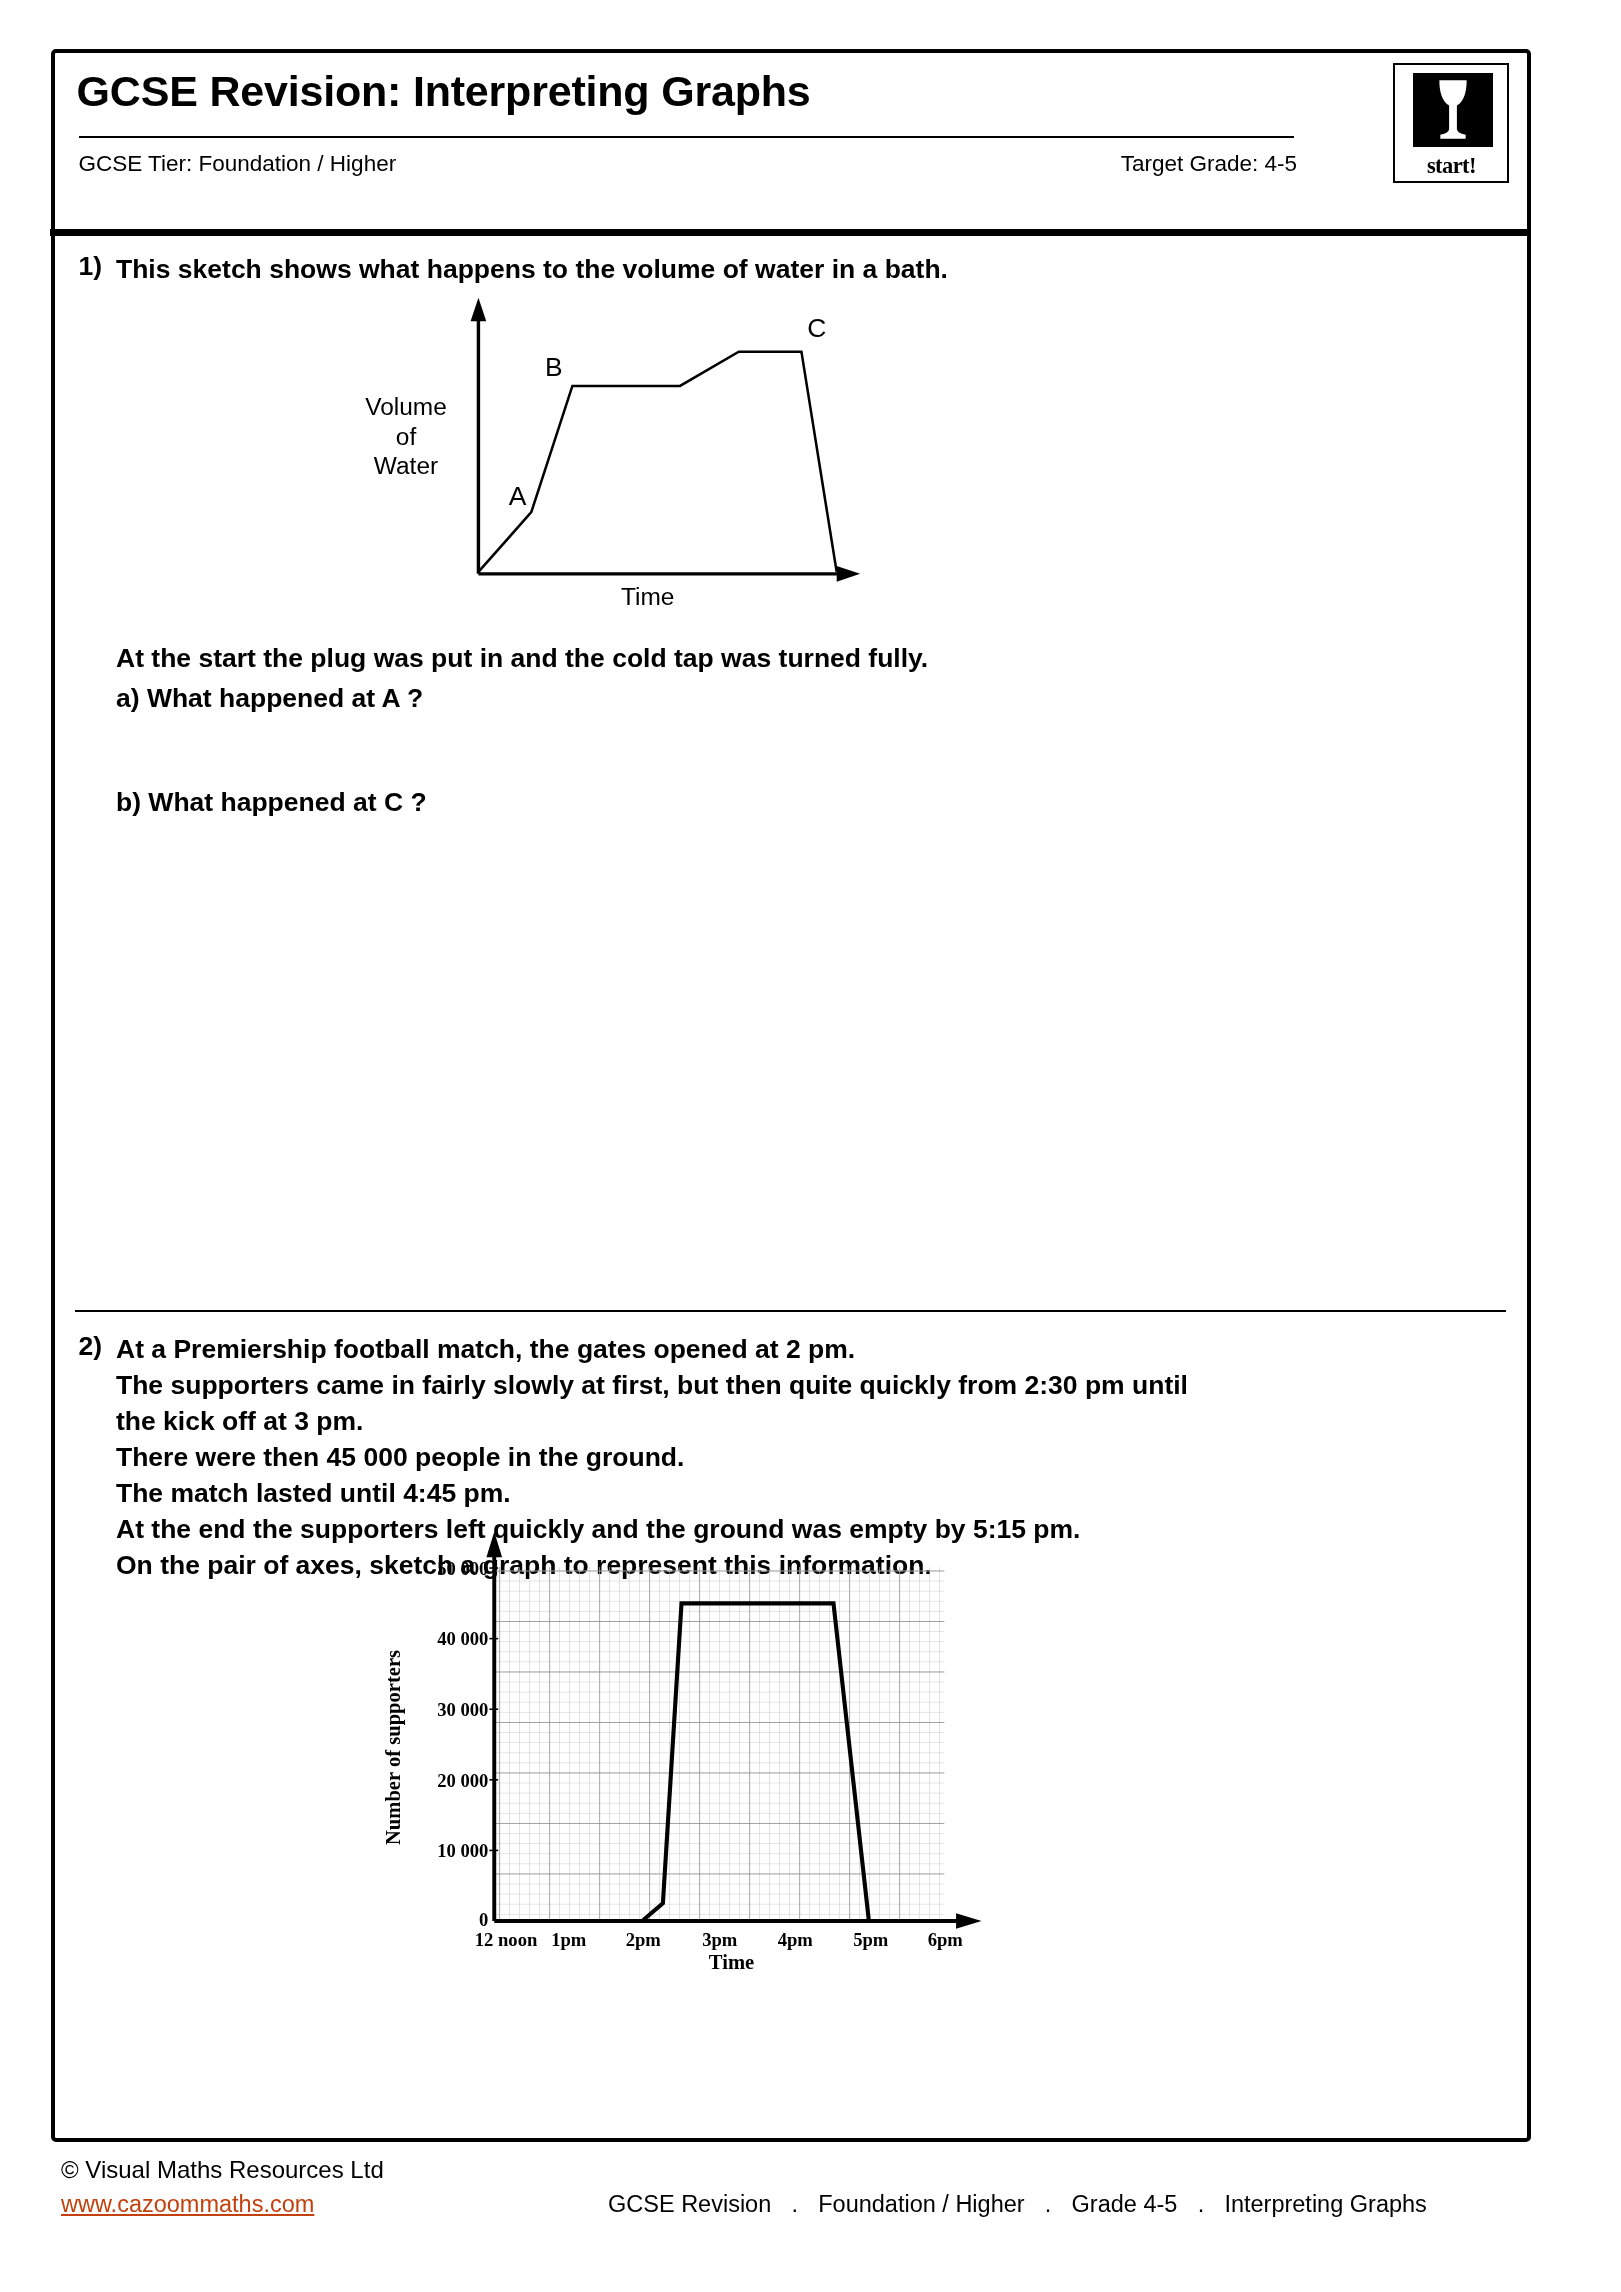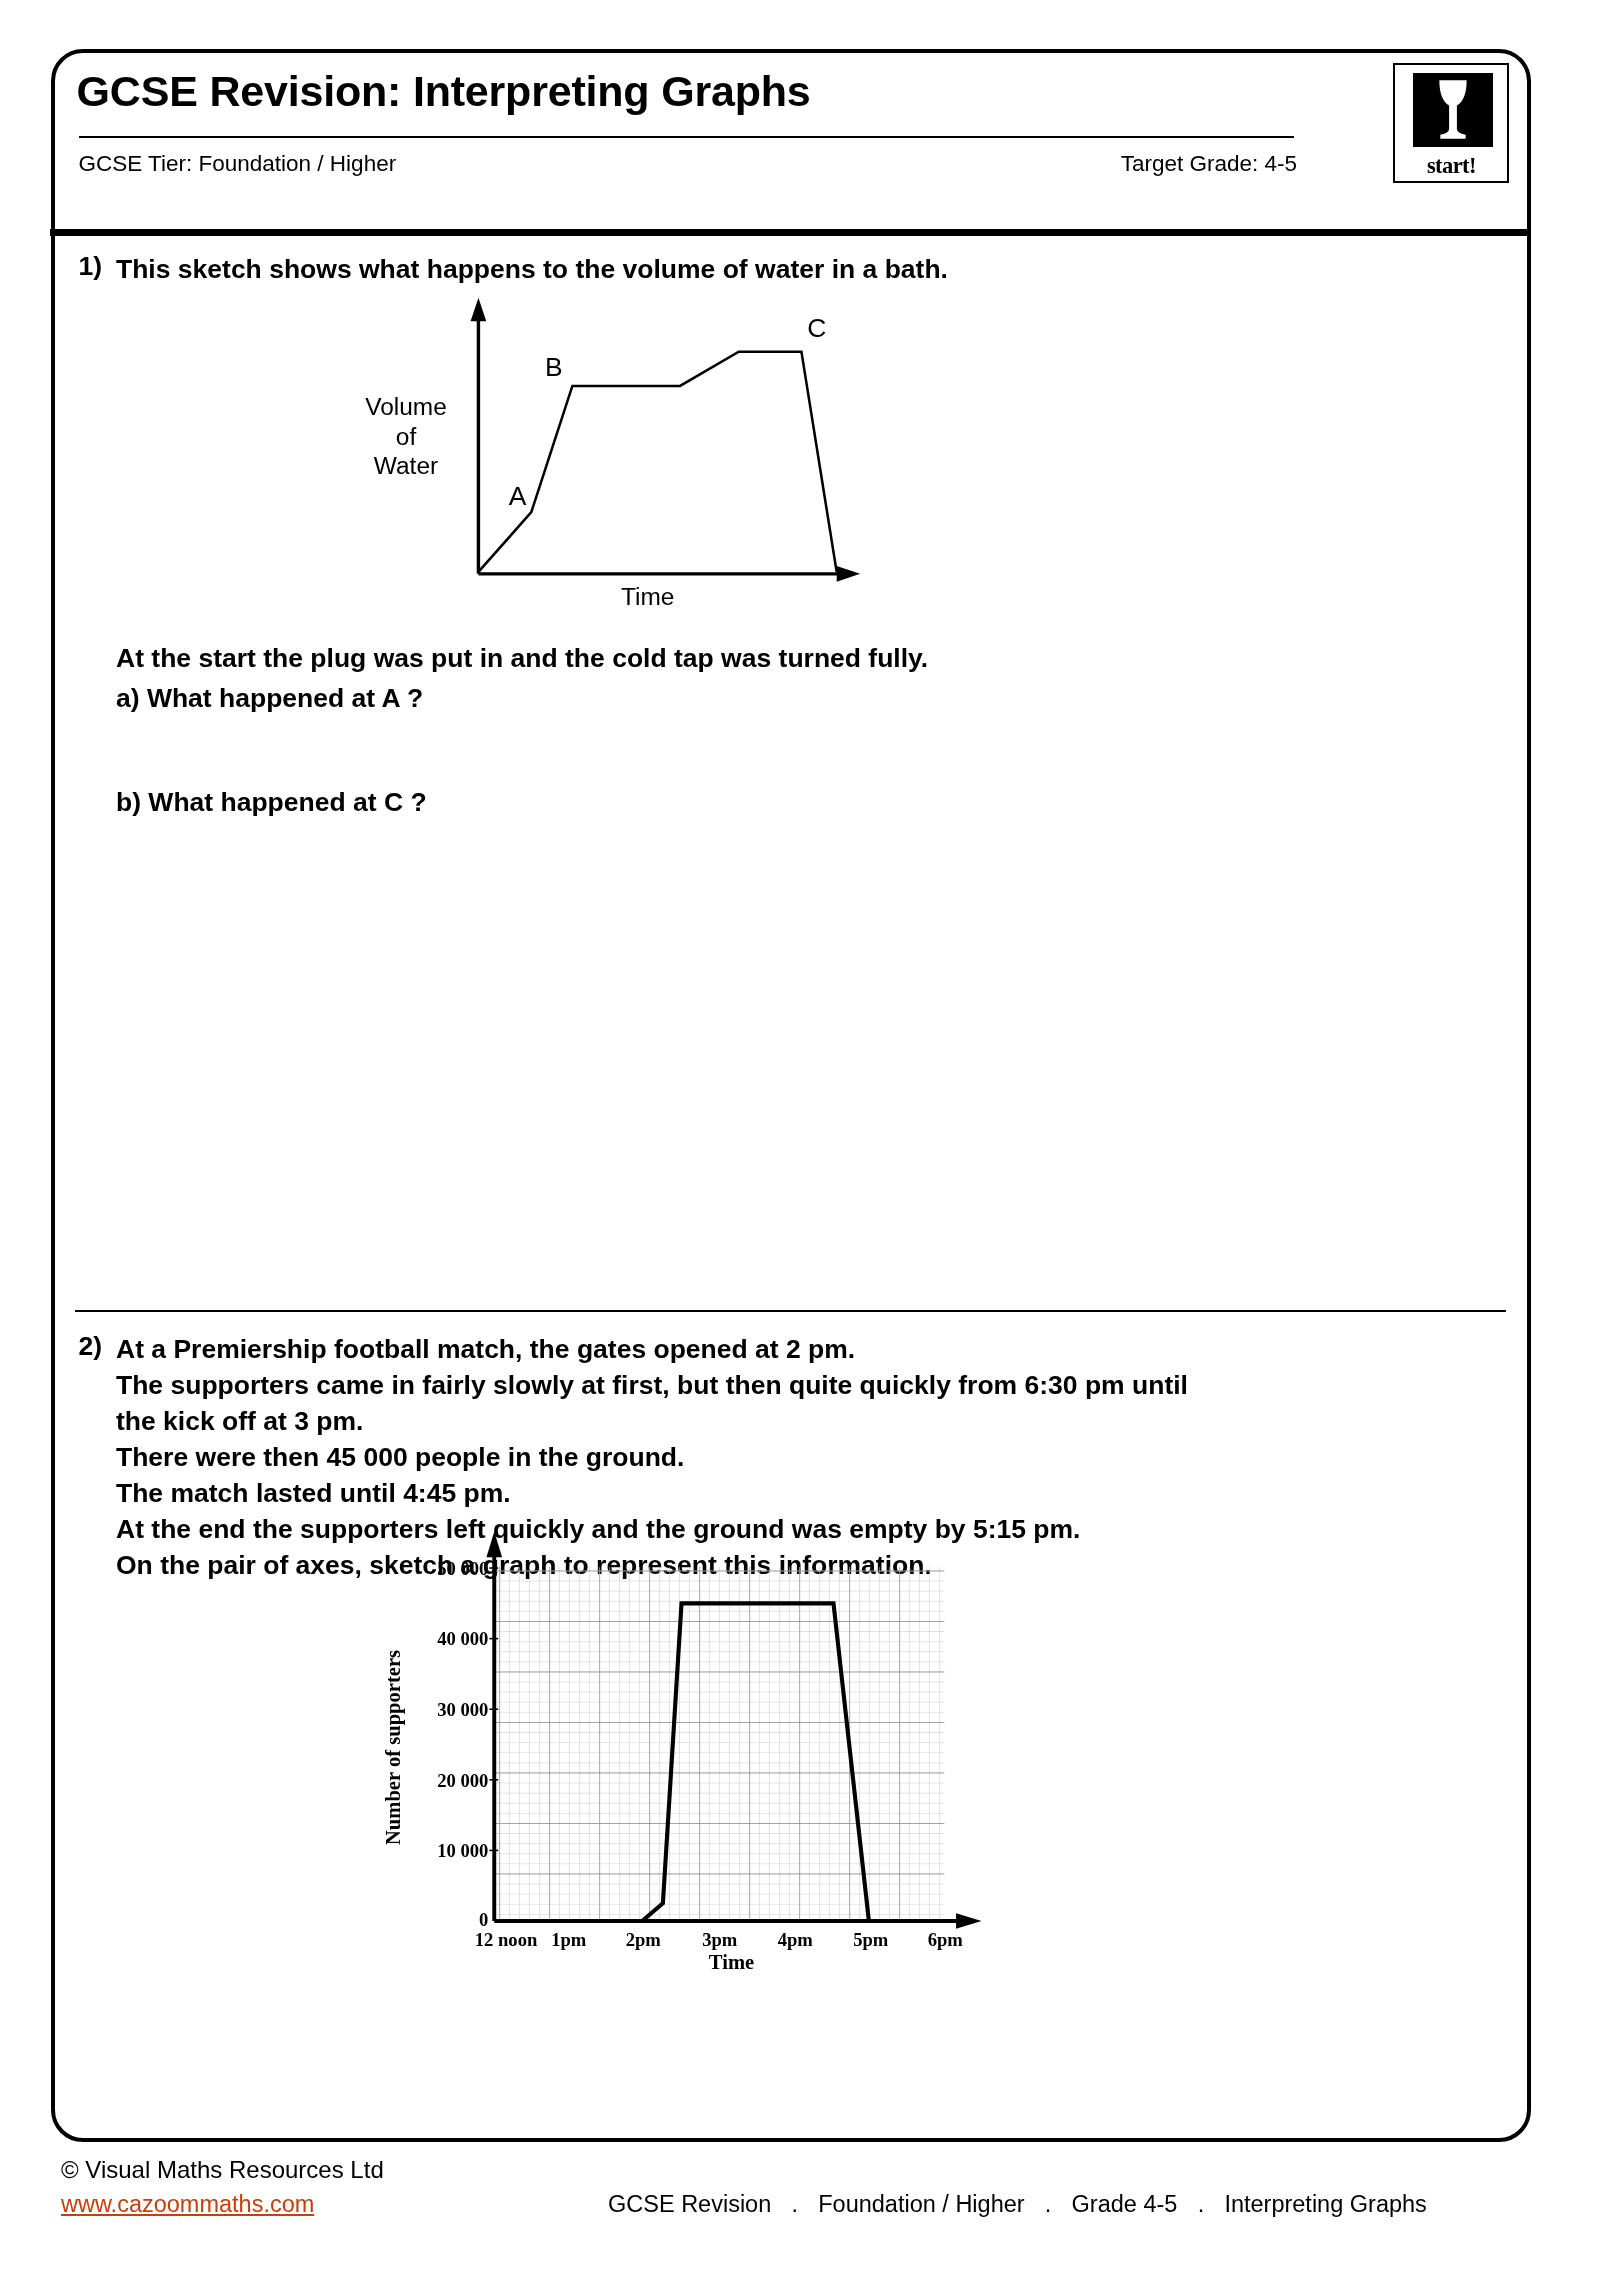--- a/index.html
+++ b/index.html
@@ -19,21 +19,21 @@
   }
 
   
   #sheet {
     position: absolute;
     left: 51px;
     top: 49px;
     width: 1480px;
     height: 2093px;
     border: 4.9px solid #000;
-    border-radius: 32px;
+    border-radius: 5px;
     background: #fff;
   }
 
   
   #header {
     position: absolute;
     left: 0; top: 0;
     width: 100%;
     height: 176px;
   }
@@ -251,21 +251,21 @@
         <div>At the start the plug was put in and the cold tap was turned fully.</div>
         <div>a) What happened at A ?</div>
       </div>
       <div id="q1-b">b) What happened at C ?</div>
 
       <div id="q-divider"></div>
 
       <div class="q-num" id="q2-num">2)</div>
       <div class="q-text" id="q2-text">
         <div>At a Premiership football match, the gates opened at 2 pm.</div>
-        <div>The supporters came in fairly slowly at first, but then quite quickly from 6:30 pm until</div>
+        <div>The supporters came in fairly slowly at first, but then quite quickly from 2:30 pm until</div>
         <div>the kick off at 3 pm.</div>
         <div>There were then 45 000 people in the ground.</div>
         <div>The match lasted until 4:45 pm.</div>
         <div>At the end the supporters left quickly and the ground was empty by 5:15 pm.</div>
         <div>On the pair of axes, sketch a graph to represent this information.</div>
       </div>
 
       <div id="q2-graph">
         <svg width="667" height="451" viewBox="0 0 680 460">
           <defs>

